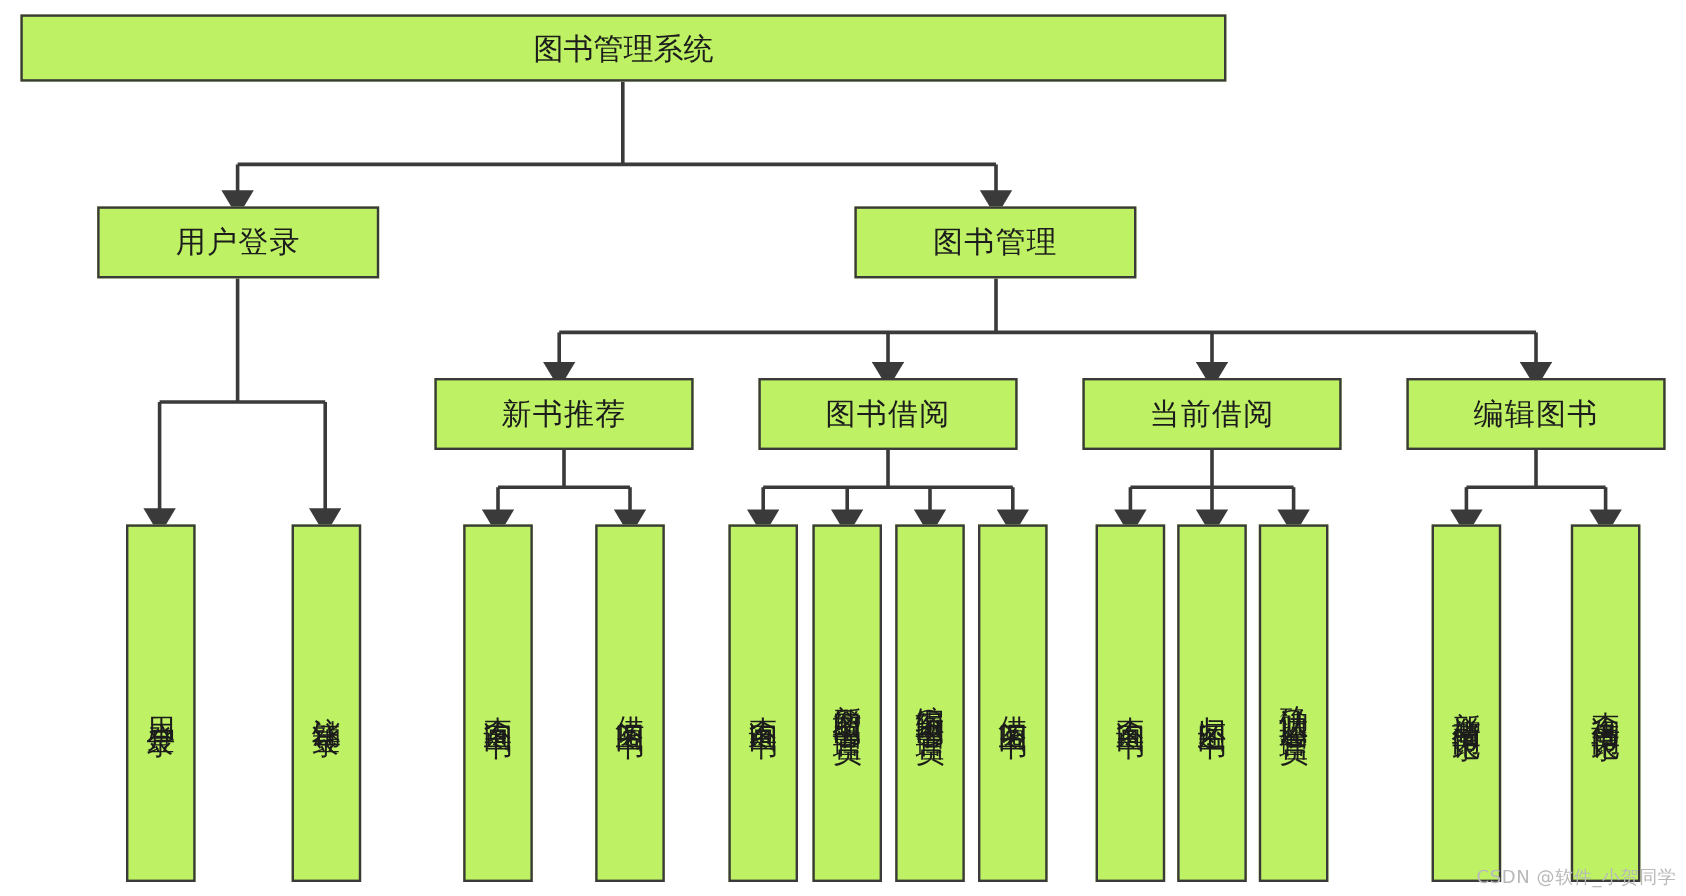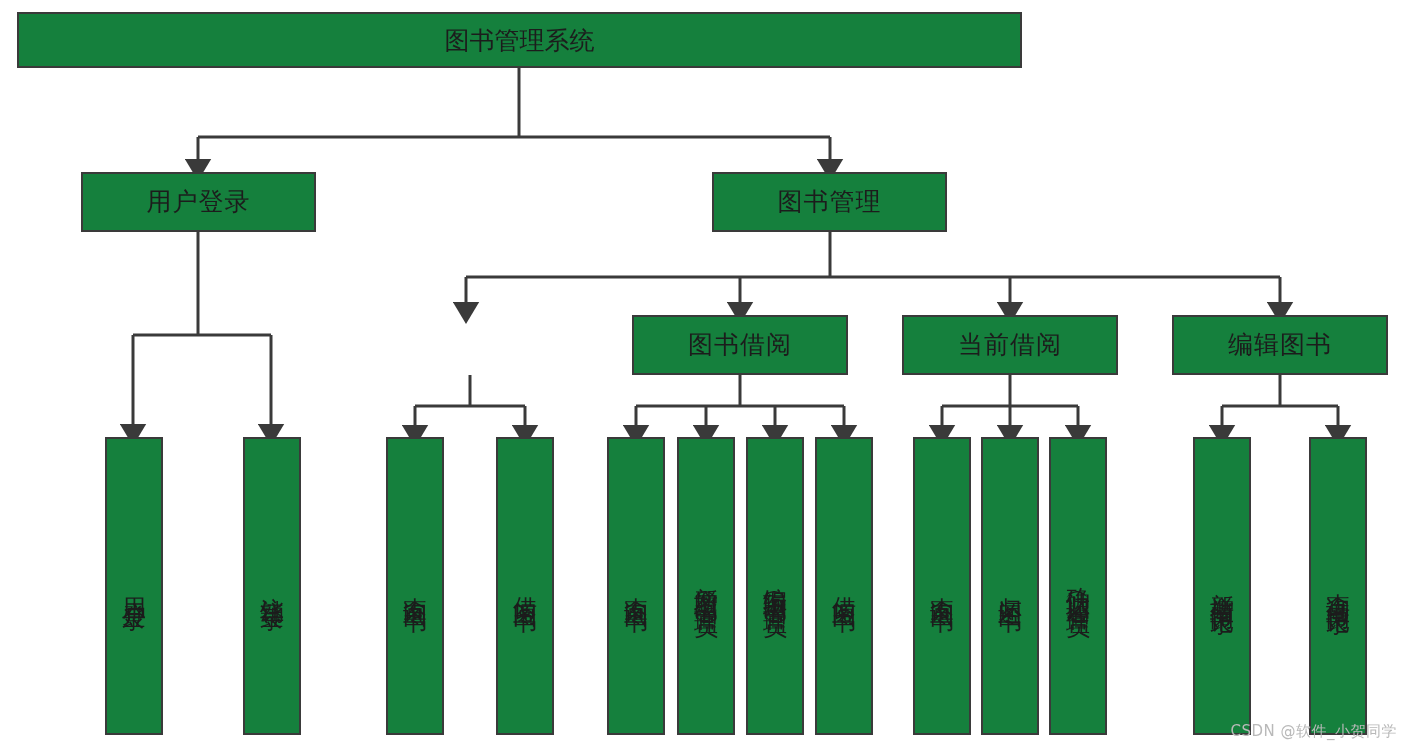--- a/index.html
+++ b/index.html
@@ -23,21 +23,21 @@
     left: 0;
     top: 0;
     width: 1405px;
     height: 747px;
     pointer-events: none;
   }
   .node {
     position: absolute;
     box-sizing: border-box;
     border: 2.5px solid #3a3a3a;
-    background: #15803d;
+    background: #bef264;
     display: flex;
     align-items: center;
     justify-content: center;
     color: #1c1c1c;
     text-align: center;
   }
   .node.horiz {
     font-size: 25px;
     letter-spacing: 1px;
     line-height: 1.1;
@@ -132,20 +132,23 @@
     <span>图书管理系统</span>
   </div>
 
   <div class="node horiz" style="left:81px; top:172px; width:235px; height:60px;">
     <span>用户登录</span>
   </div>
   <div class="node horiz" style="left:712px; top:172px; width:235px; height:60px;text-align:center;">
     <span>图书管理</span>
   </div>
 
+  <div class="node horiz" style="left:362px; top:315px; width:216px; height:60px;">
+    <span>新书推荐</span>
+  </div>
   <div class="node horiz" style="left:632px; top:315px; width:216px; height:60px;align-items:center;">
     <span>图书借阅</span>
   </div>
   <div class="node horiz" style="left:902px; top:315px; width:216px; height:60px;text-align:center;">
     <span>当前借阅</span>
   </div>
   <div class="node horiz" style="left:1172px; top:315px; width:216px; height:60px;">
     <span>编辑图书</span>
   </div>
 

